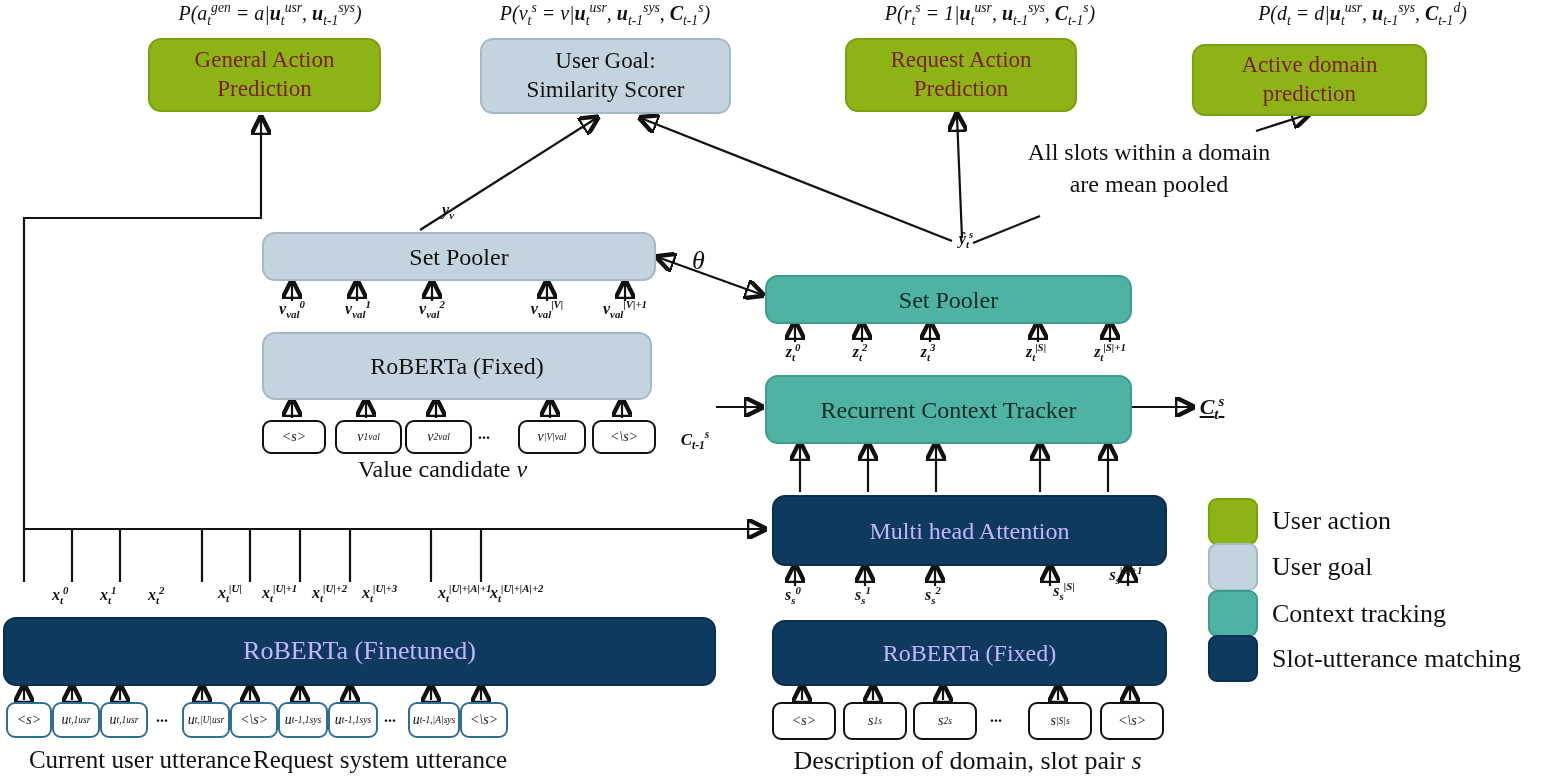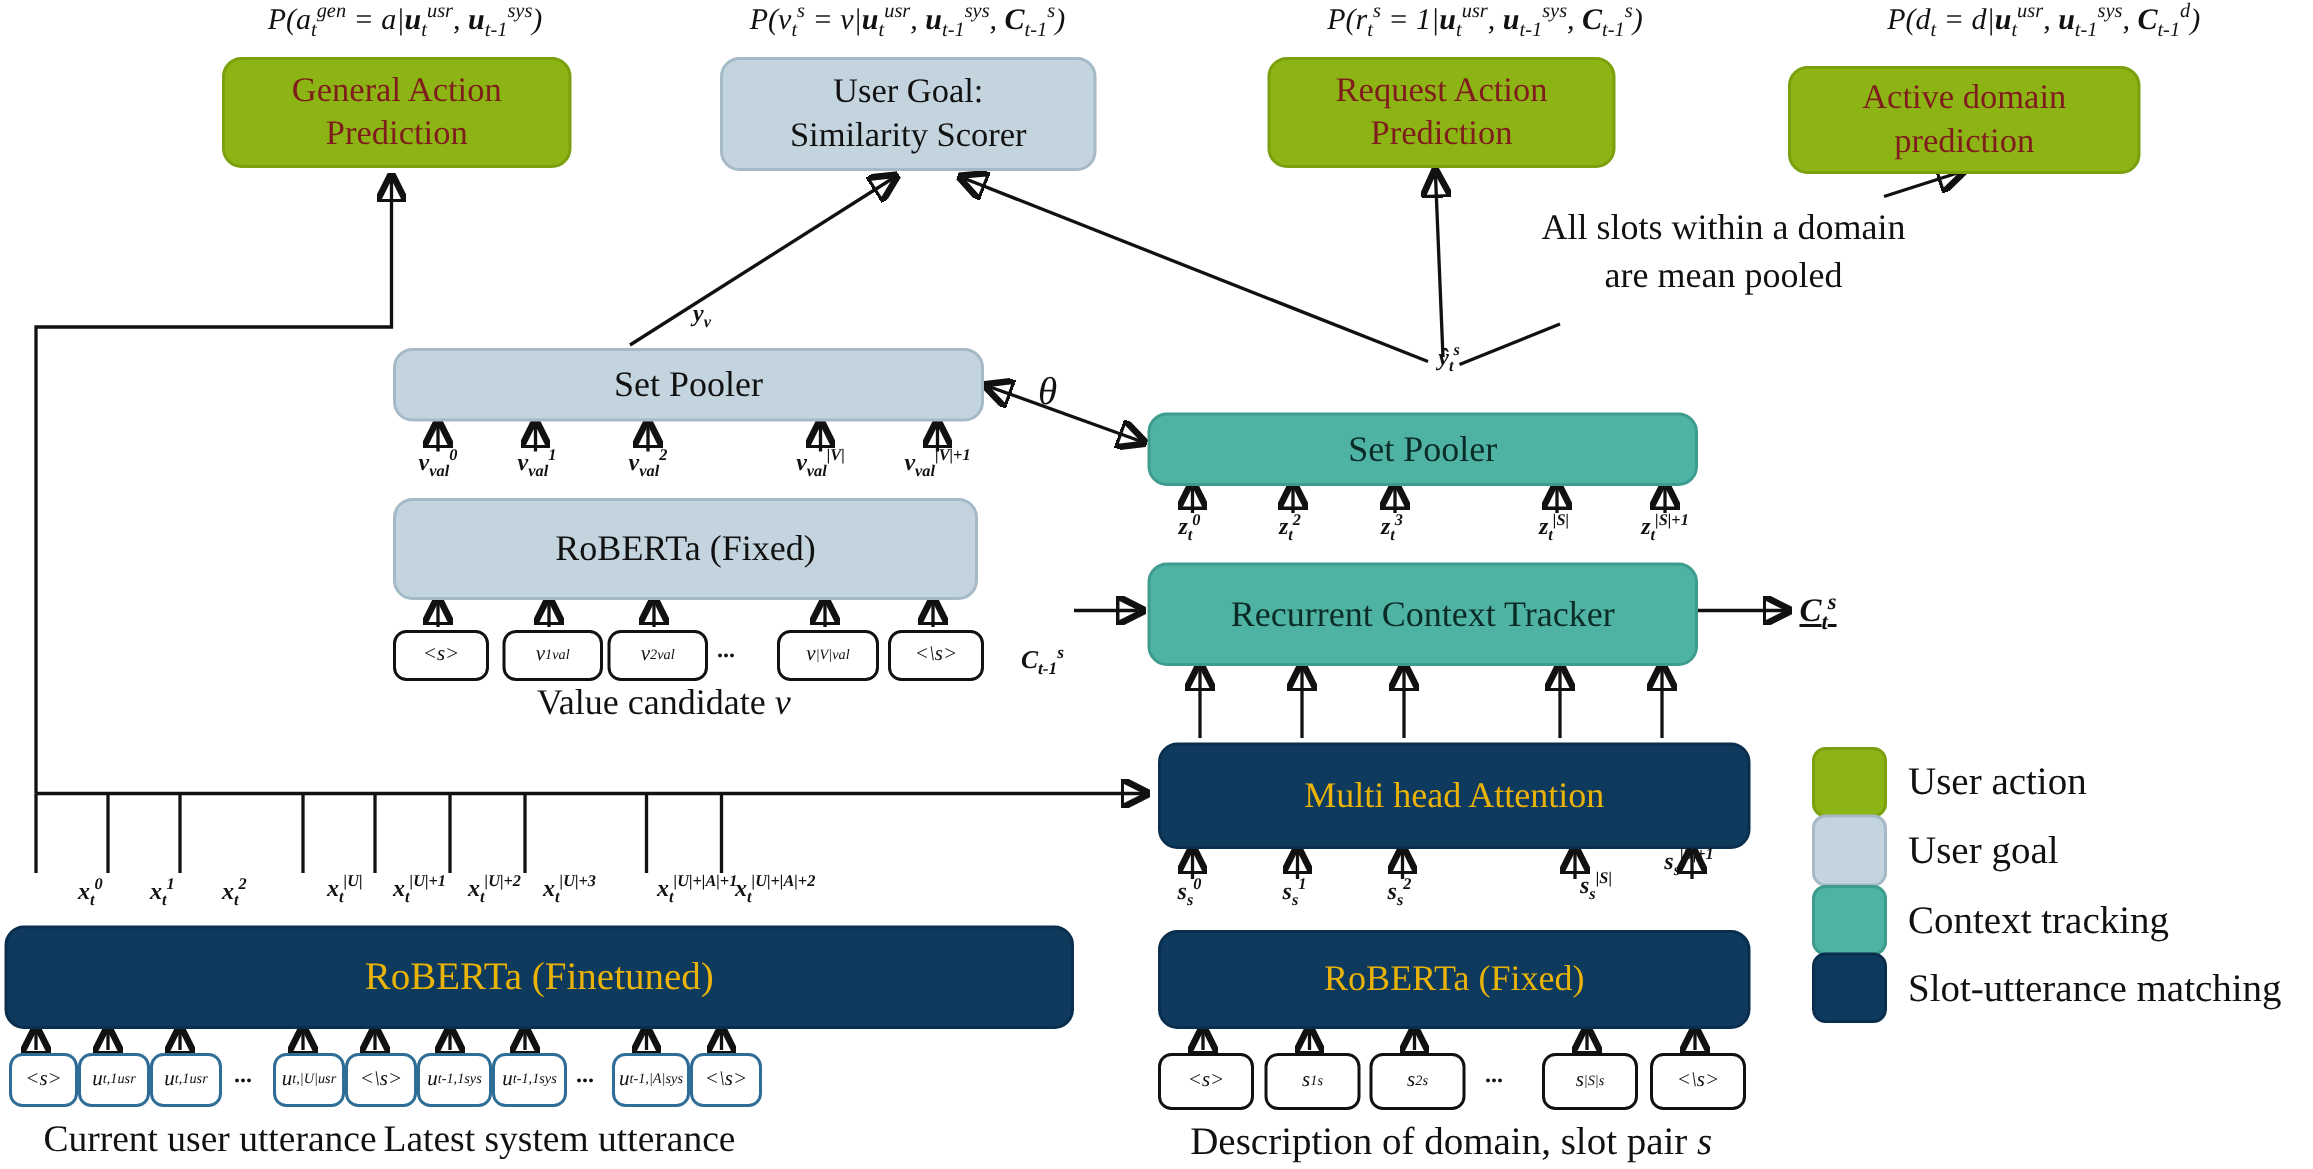--- a/index.html
+++ b/index.html
@@ -5,21 +5,21 @@
   html,body{margin:0;padding:0;background:#fff;}
   .stage{position:relative;width:1542px;height:779px;background:#ffffff;overflow:hidden;
          font-family:"Liberation Serif", serif;color:#111;}
   svg.wires{position:absolute;left:0;top:0;z-index:1;}
   svg.wires line, svg.wires path{stroke:#111;stroke-width:2.2;fill:none;}
   .box{position:absolute;z-index:2;display:flex;align-items:center;justify-content:center;
        text-align:center;border-radius:13px;line-height:1.25;}
   .green{background:#8cb414;border:2px solid #7aa00e;color:#7f1d1d;}
   .blue{background:#c3d4de;border:2px solid #a5bac6;color:#111;}
   .teal{background:#4fb3a3;border:2px solid #3d9c8d;color:#0b2b26;}
-  .navy{background:#0e3a5e;border:2px solid #0a2f4e;color:#eab308;}
+  .navy{background:#0e3a5e;border:2px solid #0a2f4e;color:#c4b5fd;}
   .pbox{font-size:23px;white-space:pre-line;}
   .big{font-size:24px;}
   .formula{position:absolute;z-index:2;font-style:italic;font-size:20px;text-align:center;white-space:nowrap;}
   .mvar{position:absolute;z-index:2;font-style:italic;font-weight:bold;font-size:16px;
         transform:translateX(-50%);white-space:nowrap;}
   .mvar b,.formula b{font-weight:bold;}
   .note{position:absolute;z-index:2;font-size:24px;text-align:center;line-height:1.35;}
   .cap{position:absolute;z-index:2;font-size:25px;text-align:center;white-space:nowrap;}
   .cap i{font-style:italic;}
   .tok{position:absolute;z-index:2;height:30px;border:2px solid #111;border-radius:9px;
@@ -142,21 +142,21 @@
 Prediction</div>
   <div class="box blue pbox" style="left:480px;top:38px;width:247px;height:72px;">User Goal:
 Similarity Scorer</div>
   <div class="box green pbox" style="left:845px;top:38px;width:228px;height:70px;">Request Action
 Prediction</div>
   <div class="box green pbox" style="left:1192px;top:44px;width:231px;height:68px;">Active domain
 prediction</div>
 
   <div class="note" style="left:1020px;top:136px;width:258px;">All slots within a domain are mean pooled</div>
 
-  <span class="mvar" style="left:448px;top:201px;margin-left:20px;"><b>y</b><sub>v</sub></span>
+  <span class="mvar" style="left:448px;top:201px;"><b>y</b><sub>v</sub></span>
   <div class="box blue big" style="left:262px;top:232px;width:390px;height:45px;">Set Pooler</div>
 
   <span class="mvar" style="left:292px;top:300px;"><b>v</b><sub>val</sub><sup>0</sup></span>
   <span class="mvar" style="left:358px;top:300px;"><b>v</b><sub>val</sub><sup>1</sup></span>
   <span class="mvar" style="left:432px;top:300px;"><b>v</b><sub>val</sub><sup>2</sup></span>
   <span class="mvar" style="left:547px;top:300px;"><b>v</b><sub>val</sub><sup>|V|</sup></span>
   <span class="mvar" style="left:625px;top:300px;"><b>v</b><sub>val</sub><sup>|V|+1</sup></span>
 
   <div class="box blue big" style="left:262px;top:332px;width:386px;height:64px;">RoBERTa (Fixed)</div>
 
@@ -221,21 +221,21 @@
   <span class="dots" style="left:156px;top:708px;">...</span>
   <div class="tok ub" style="left:182px;top:702px;width:44px;">u<sub>t,|U|</sub><sup>usr</sup></div>
   <div class="tok ub" style="left:230px;top:702px;width:44px;">&lt;\s&gt;</div>
   <div class="tok ub" style="left:278px;top:702px;width:46px;">u<sub>t-1,1</sub><sup>sys</sup></div>
   <div class="tok ub" style="left:328px;top:702px;width:46px;">u<sub>t-1,1</sub><sup>sys</sup></div>
   <span class="dots" style="left:384px;top:708px;">...</span>
   <div class="tok ub" style="left:408px;top:702px;width:48px;">u<sub>t-1,|A|</sub><sup>sys</sup></div>
   <div class="tok ub" style="left:460px;top:702px;width:44px;">&lt;\s&gt;</div>
 
   <div class="cap" style="left:20px;top:746px;width:240px;">Current user utterance</div>
-  <div class="cap" style="left:253px;top:746px;width:240px;">Latest system utterance</div>
+  <div class="cap" style="left:253px;top:746px;width:240px;">Request system utterance</div>
 
   <div class="sw green" style="left:1208px;top:498px;height:43px;"></div>
   <div class="sw blue" style="left:1208px;top:543px;height:44px;"></div>
   <div class="sw teal" style="left:1208px;top:590px;height:43px;"></div>
   <div class="sw navy" style="left:1208px;top:635px;height:43px;"></div>
   <span class="legend-label" style="left:1272px;top:506px;">User action</span>
   <span class="legend-label" style="left:1272px;top:552px;">User goal</span>
   <span class="legend-label" style="left:1272px;top:599px;">Context tracking</span>
   <span class="legend-label" style="left:1272px;top:644px;">Slot-utterance matching</span>
 

